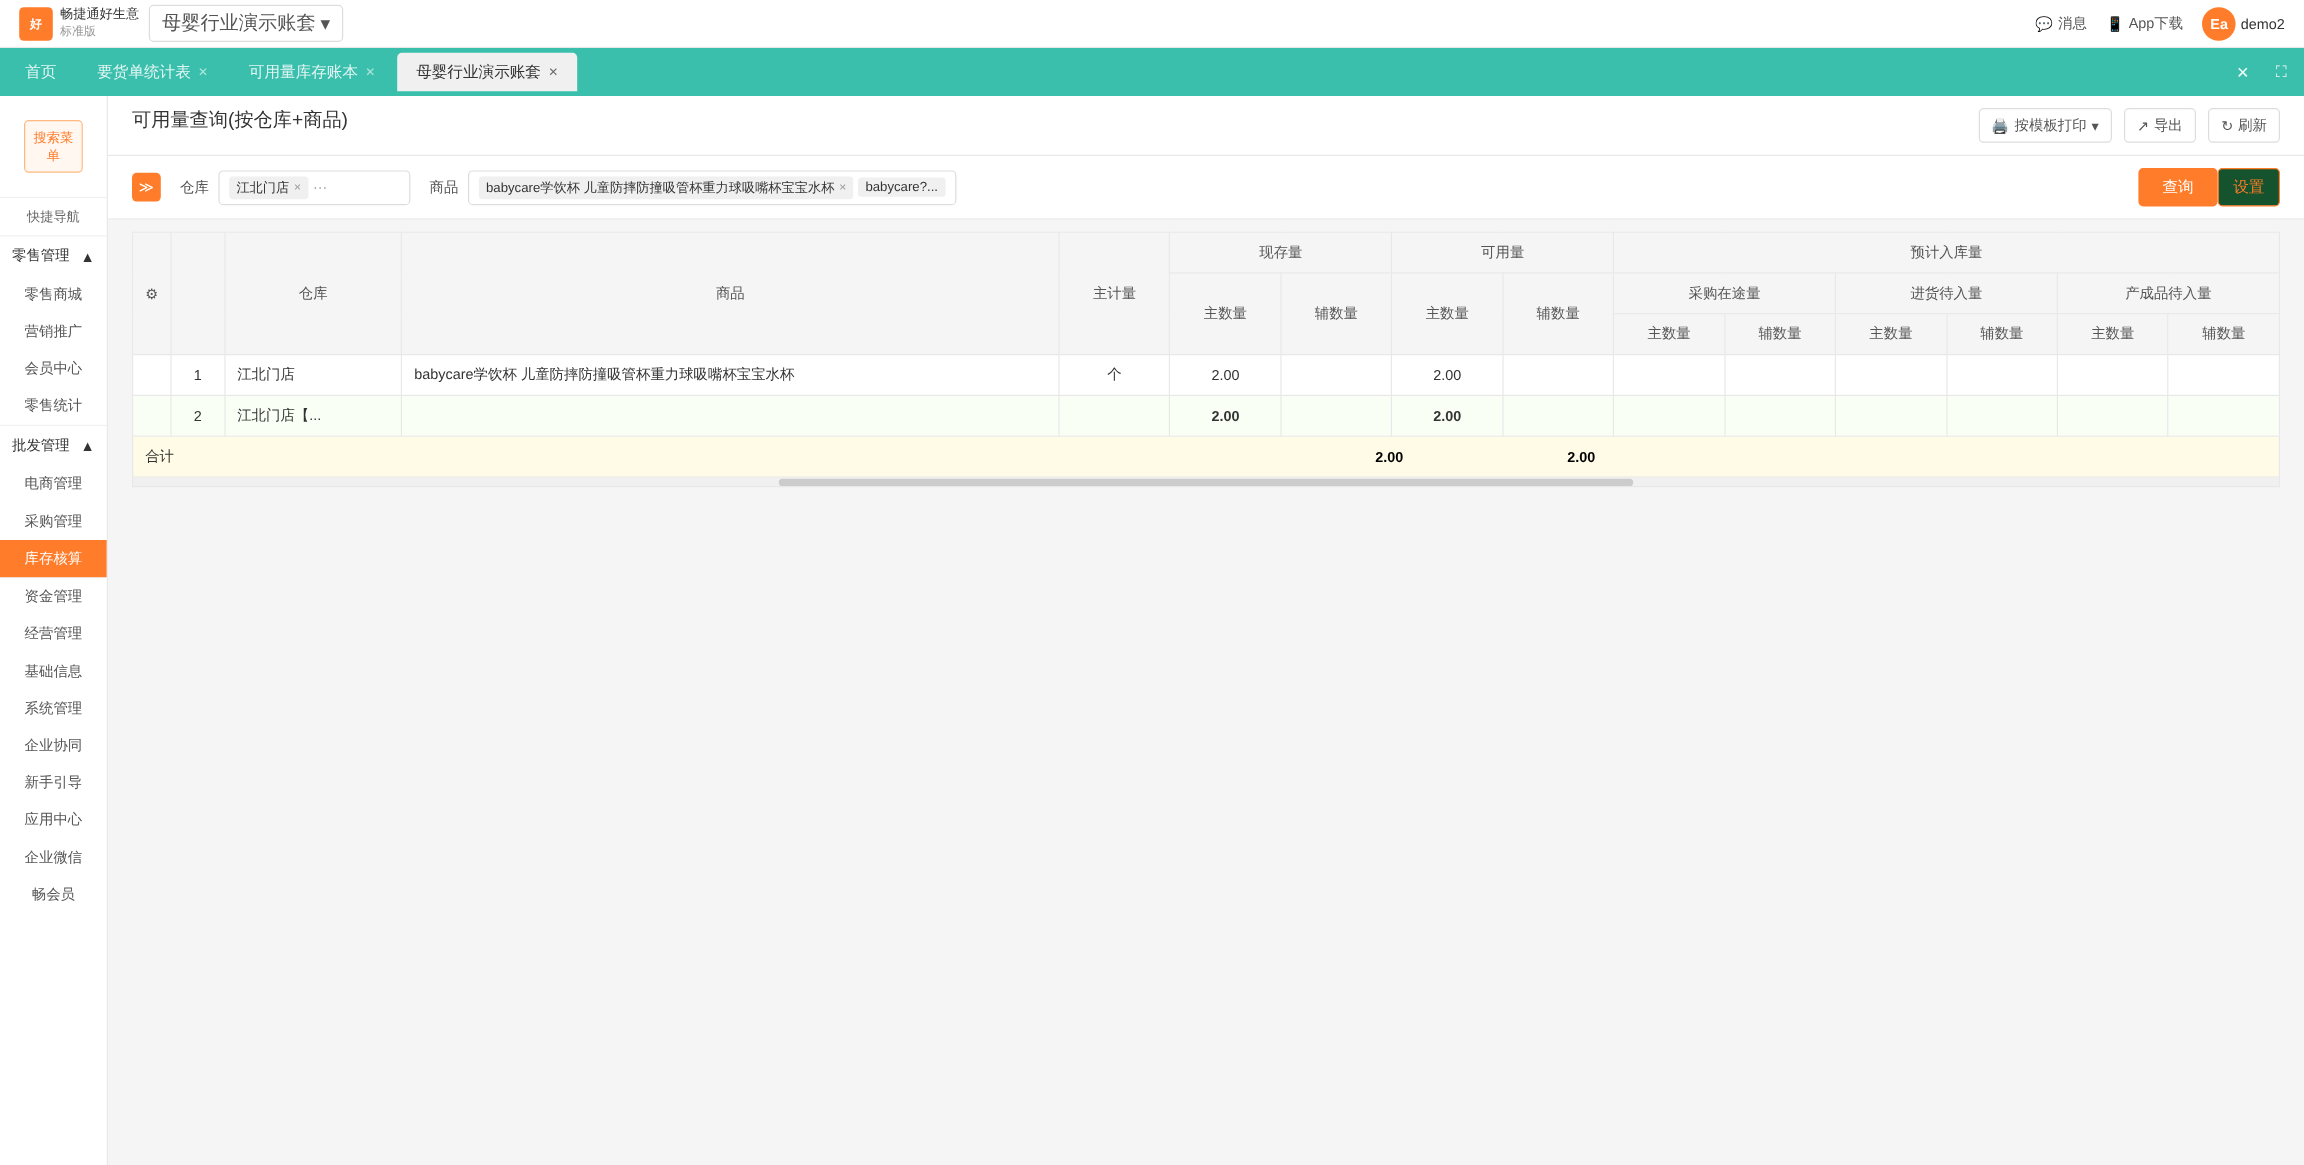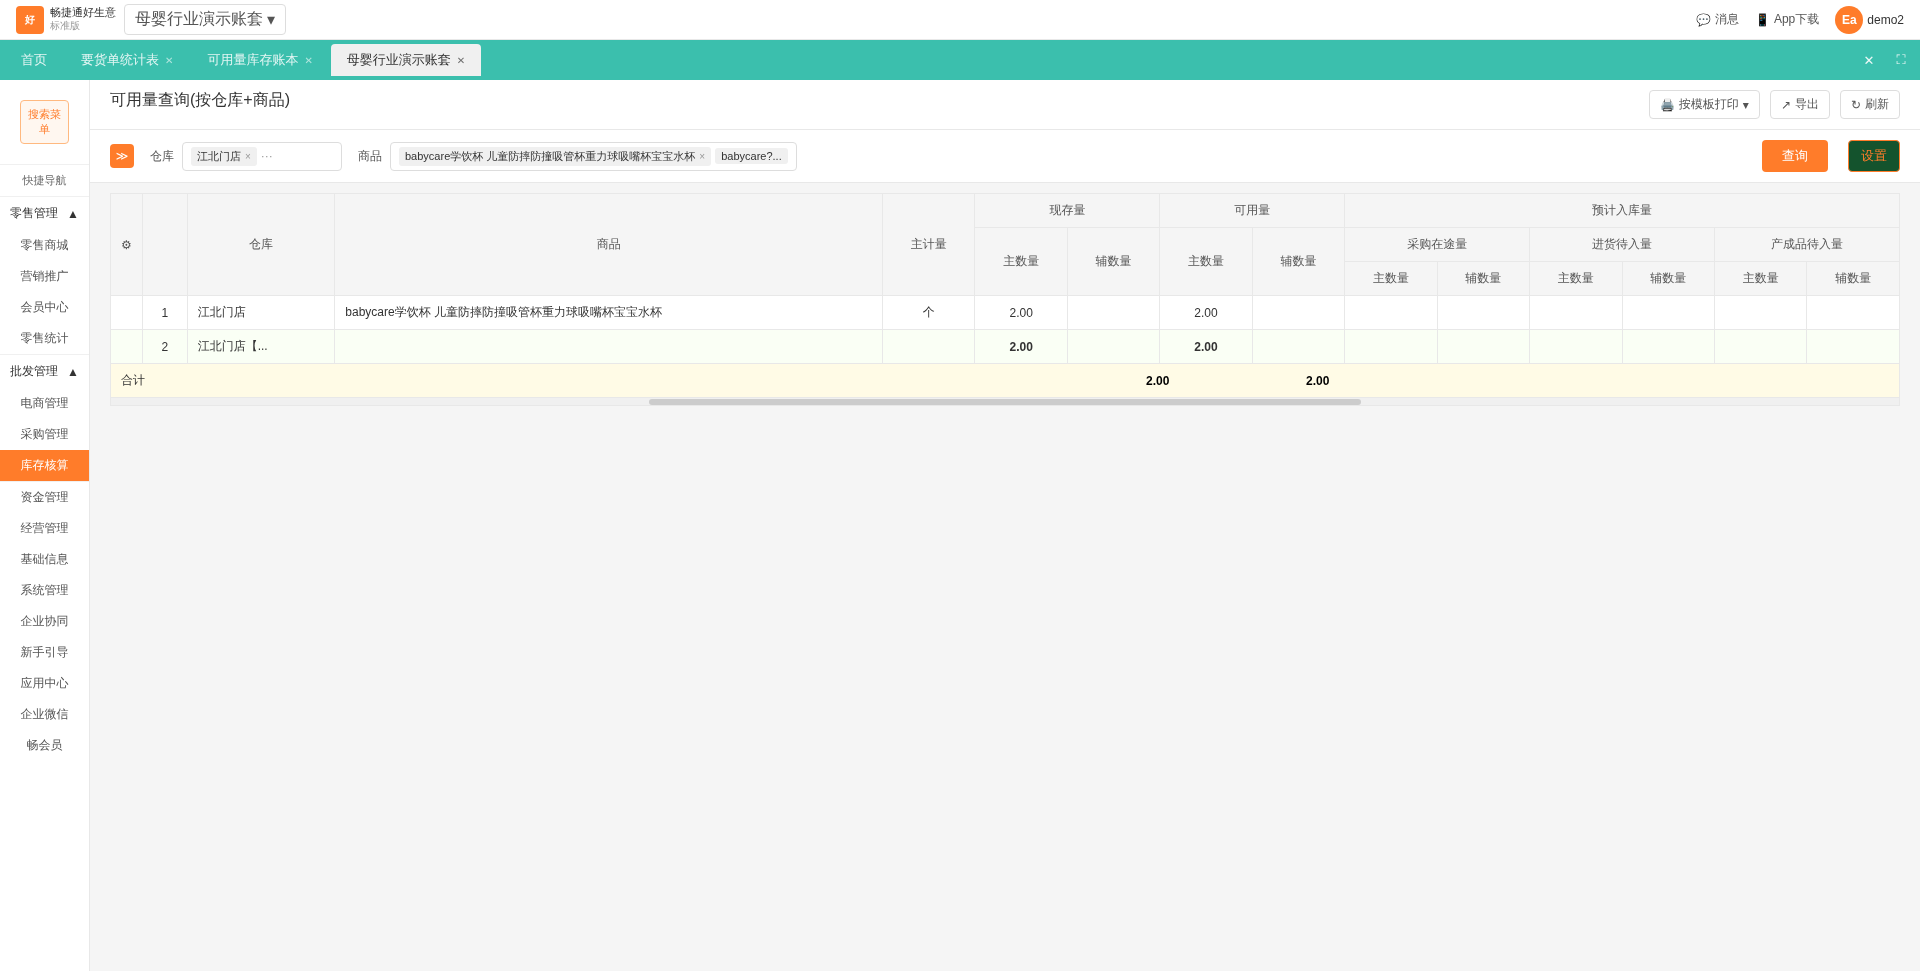--- a/index.html
+++ b/index.html
@@ -297,21 +297,21 @@
       font-size: 10px;
     }
     .filter-more {
       color: #999;
       font-size: 12px;
       cursor: pointer;
     }
     .filter-actions {
       margin-left: auto;
       display: flex;
-      gap: 20px;
+      gap: 0;
     }
     .query-btn {
       padding: 6px 20px;
       background: #ff7c2a;
       color: white;
       border: none;
       border-radius: 4px;
       cursor: pointer;
       font-size: 13px;
     }

